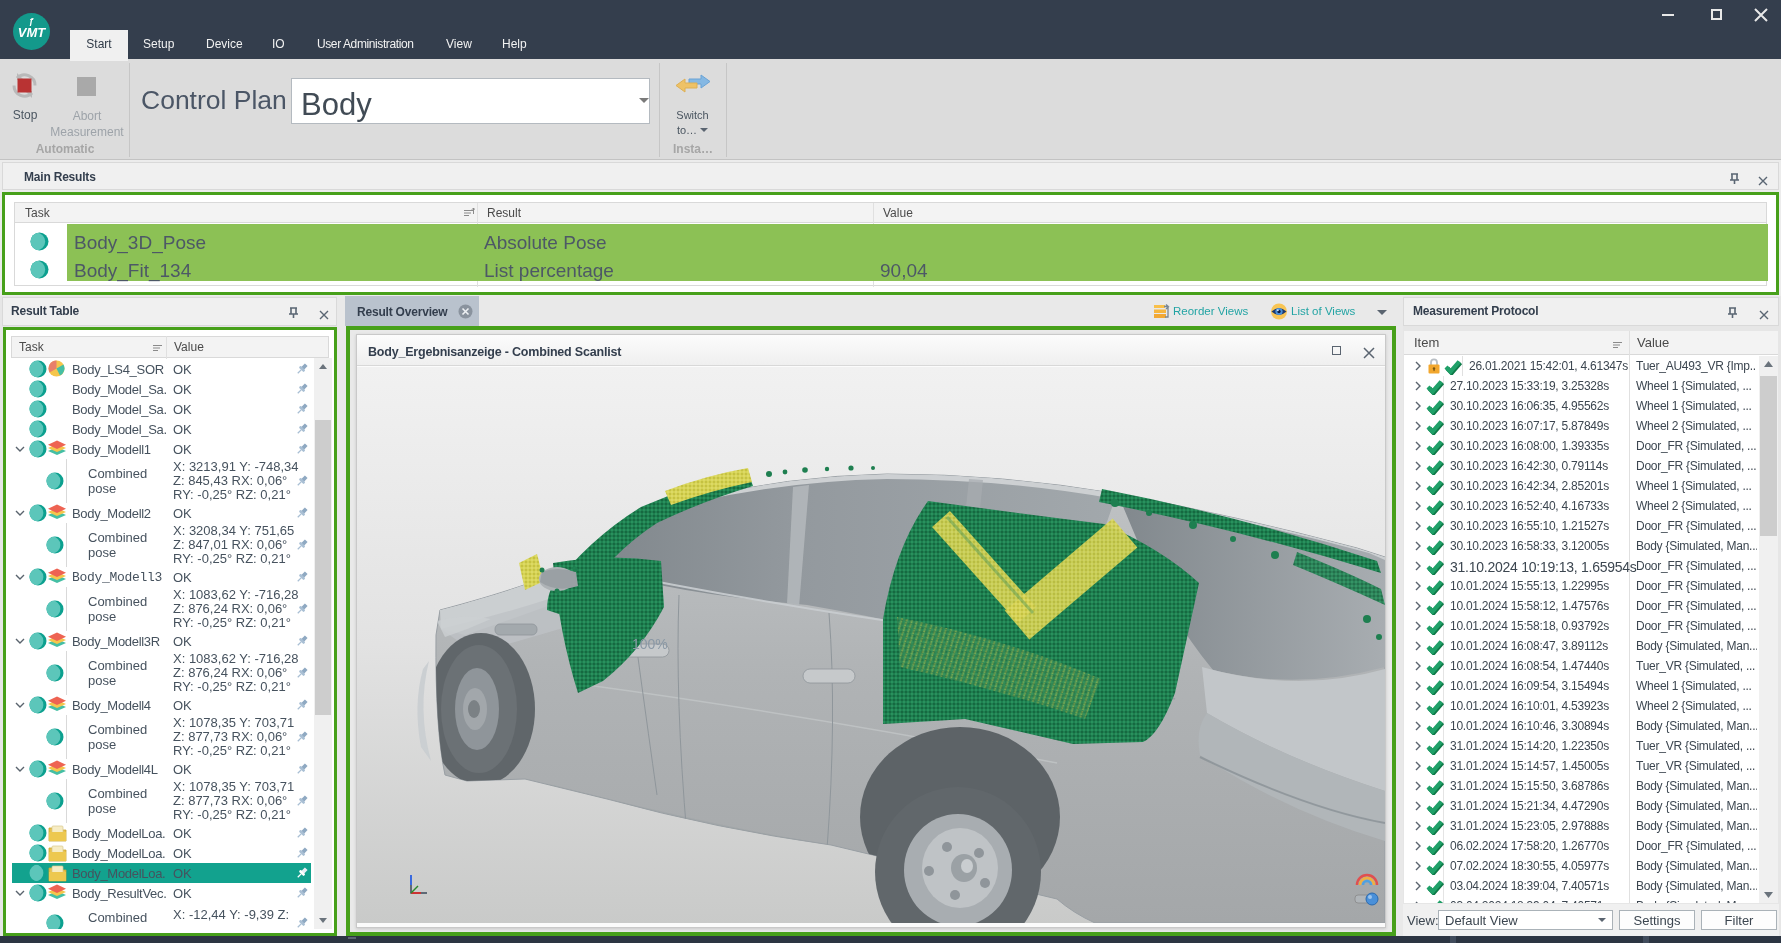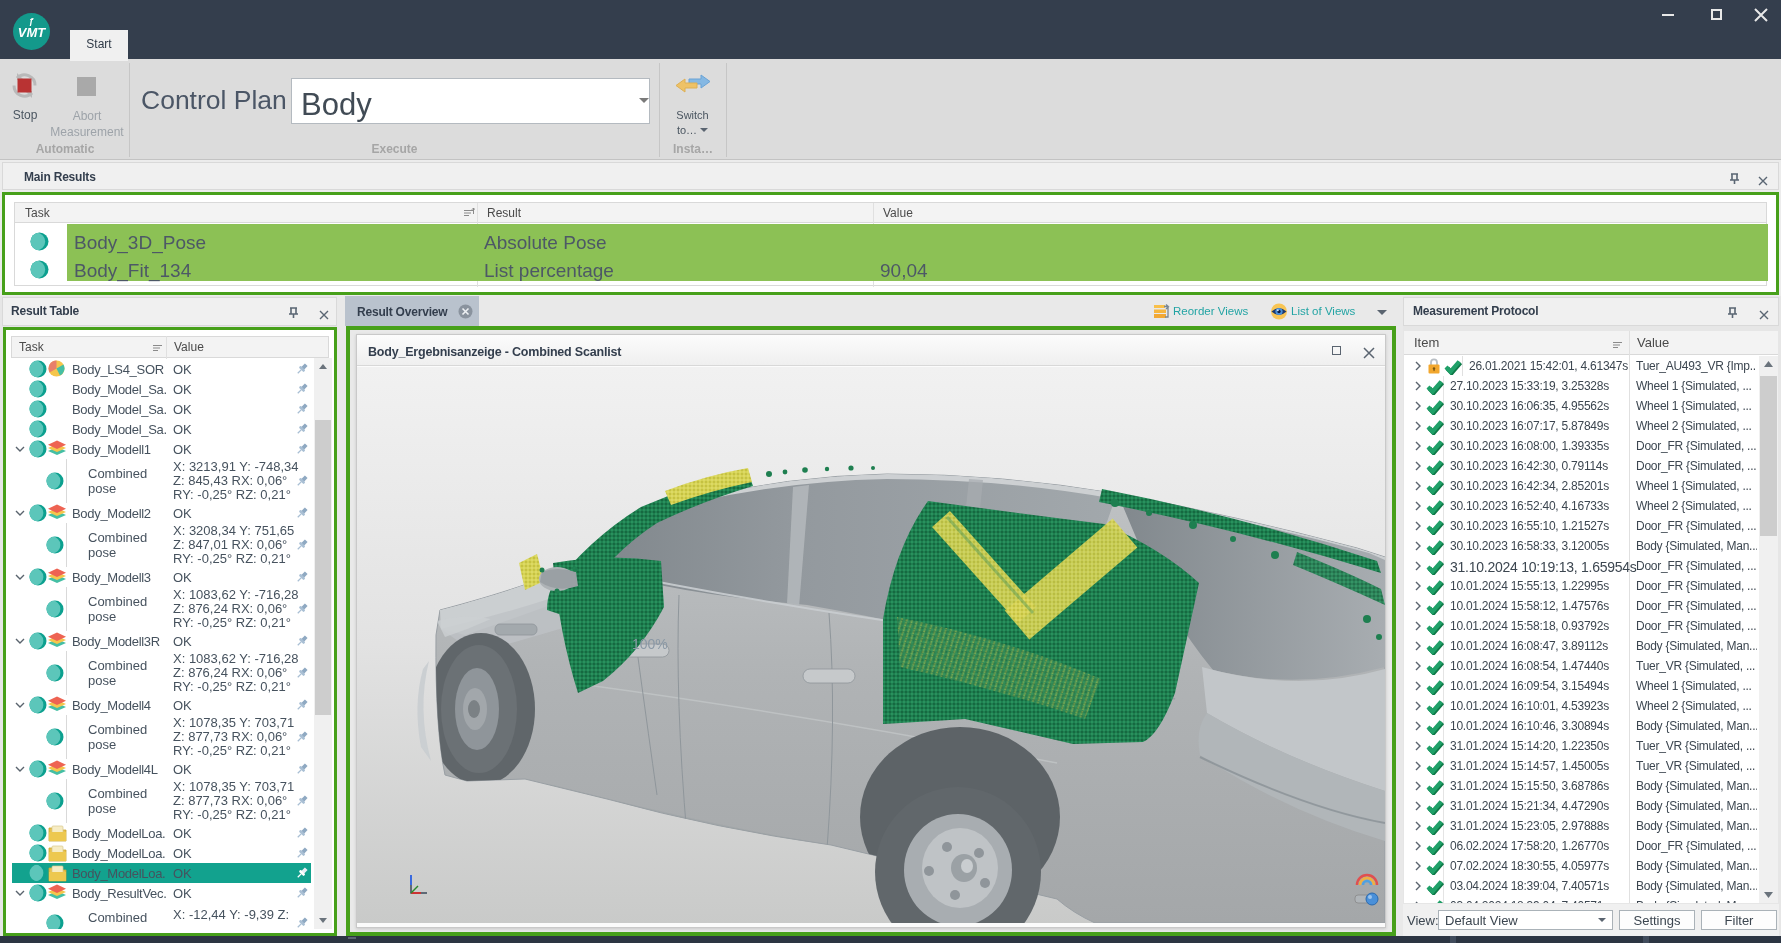--- a/index.html
+++ b/index.html
@@ -13,20 +13,28 @@
 
 <div class="abs" style="left:1662px;top:14px;width:12px;height:2px;background:#e8e8e8;"></div>
 <div class="abs" style="left:1711px;top:9px;width:11px;height:11px;border:2px solid #e8e8e8;"></div>
 <div class="abs" style="left:1754px;top:8px;width:14px;height:14px;">
  <svg width="14" height="14">
         <path d="M1,1 L13,13 M13,1 L1,13" stroke="#e8e8e8" stroke-width="2"></path>
       </svg></div>
 
 <div class="abs navy" style="left:0;top:30px;width:1781px;height:29px;"></div>
 <div class="abs" style="left:70px;top:30px;width:58px;height:29px;background:#f0f0f0;color:#2f3a47;font-size:12px;text-align:center;line-height:29px;">Start</div>
+<div class="abs" style="left:0;top:30px;width:1781px;height:29px;color:#f2f2f2;font-size:12px;line-height:29px;pointer-events:none;">
+ <span class="abs" style="left:143px;">Setup</span>
+ <span class="abs" style="left:206px;">Device</span>
+ <span class="abs" style="left:272px;">IO</span>
+ <span class="abs" style="left:317px;letter-spacing:-0.4px;">User Administration</span>
+ <span class="abs" style="left:446px;">View</span>
+ <span class="abs" style="left:502px;">Help</span>
+</div>
 
 <div class="abs" style="left:13px;top:13px;width:37px;height:37px;border-radius:50%;background:#13998b;"></div>
 <div class="abs" style="left:13px;top:13px;width:37px;height:37px;text-align:center;">
  <div style="font-size:9px;color:#fff;font-weight:bold;margin-top:4px;line-height:9px;">ƒ</div>
  <div style="font-size:13px;color:#fff;font-weight:bold;font-style:italic;line-height:13px;">VMT</div>
 </div>
 
 <div class="abs" style="left:0;top:59px;width:1781px;height:101px;background:#dcdcdc;border-bottom:1px solid #c3c3c3;"></div>
 <div class="abs" style="left:70px;top:59px;width:58px;height:2px;background:#f0f0f0;"></div>
 
@@ -40,21 +48,20 @@
   <path d="M4,14.5 A10.5,10.5 0 0,0 22,22" fill="none" stroke="#b9b9b9" stroke-width="3"></path>
   <path d="M7,2 L7,9 L14,9 Z" fill="#b9b9b9"></path>
   <path d="M22,27 L22,20 L15,20 Z" fill="#b9b9b9"></path>
   <rect x="7.5" y="7.5" width="14" height="14" fill="#b93333"></rect>
  </svg>
 </div>
 <div class="abs" style="left:0px;top:108px;width:50px;text-align:center;font-size:12px;color:#4a5560;">Stop</div>
 <div class="abs" style="left:77px;top:77px;width:19px;height:19px;background:#a9a9a9;"></div>
 <div class="abs" style="left:37px;top:108px;width:100px;text-align:center;font-size:12px;color:#9da3a9;line-height:16px;">Abort<br>Measurement</div>
 <div class="abs" style="left:0px;top:142px;width:130px;text-align:center;font-size:12px;font-weight:bold;color:#a6a6a6;">Automatic</div>
-<div class="abs" style="left:130px;top:142px;width:529px;text-align:center;font-size:12px;font-weight:bold;color:#a6a6a6;">Execute</div>
 <div class="abs" style="left:660px;top:142px;width:66px;text-align:center;font-size:12px;font-weight:bold;color:#a6a6a6;">Insta…</div>
 <div class="abs" style="left:141px;top:85px;font-size:26.5px;color:#4b5666;text-align:right;">Control Plan</div>
 <div class="abs" style="left:291px;top:78px;width:359px;height:46px;background:#fff;border:1px solid #b4bac0;"></div>
 <div class="abs" style="left:301px;top:87px;font-size:31px;color:#414b55;">Body</div>
 <div class="abs" style="left:639px;top:98px;width:0;height:0;border-left:5px solid transparent;border-right:5px solid transparent;border-top:5px solid #7a7a7a;"></div>
 
 <div class="abs" style="left:675px;top:73px;width:36px;height:21px;">
  <svg width="36" height="21" viewBox="0 0 36 21">
   <path d="M14,6 L26,6 L26,2 L35,8.5 L26,15 L26,11 L14,11 Z" fill="#85b8e3" stroke="#6aa3d6" stroke-width="1"></path>
   <path d="M22,10 L10,10 L10,6 L1,12.5 L10,19 L10,15 L22,15 Z" fill="#eec267" stroke="#ddb055" stroke-width="1"></path>
@@ -319,21 +326,21 @@
             </clipPath>
           </defs>
           <circle cx="9.0" cy="9.0" r="8.5" fill="#0ca08f"></circle>
           <circle cx="6.0" cy="9.0" r="8.4" fill="#5cc6ba" clip-path="url(#cc29568)"></circle>
         </svg>
         <svg style="position:absolute;left:47px;top:568px;" width="20" height="18" viewBox="0 0 20 18">
           <path d="M10,7 L1,11 L10,15 L19,11 Z" fill="#45bfa4"></path>
           <path d="M10,4 L1,8 L10,12 L19,8 Z" fill="#f5c64c"></path>
           <path d="M10,0.5 L1,4.8 L10,9 L19,4.8 Z" fill="#ee6352"></path>
         </svg>
-        <div class="abs" style="left:72px;top:570px;width:94px;white-space:nowrap;overflow:hidden;letter-spacing:-0.3px;font-size:13px;color:#46525e;">Body_Modell3</div>
+        <div class="abs" style="left:72px;top:570px;width:94px;white-space:nowrap;overflow:hidden;letter-spacing:-0.3px;font-size:13px;color:#46525e;font-family:Liberation Mono, monospace;">Body_Modell3</div>
         <div class="abs" style="left:173px;top:570px;font-size:13px;color:#46525e;">OK</div>
         <svg style="position:absolute;left:295px;top:570px;" width="14" height="14" viewBox="0 0 14 14">
           <g transform="rotate(45 7 7)">
             <rect x="5.1" y="1" width="3.8" height="5" fill="#8fa9c2"></rect>
             <rect x="3.6" y="5.6" width="6.8" height="2.6" rx="1" fill="#a9bfd4"></rect>
             <path d="M7,8.2 L7,13" stroke="#a9bfd4" stroke-width="1.3"></path>
           </g>
         </svg>
         <div class="abs" style="left:66px;top:587px;width:1px;height:44px;background:#d9d9d9;"></div>
         <svg style="position:absolute;left:46px;top:600px;" width="18" height="18">

